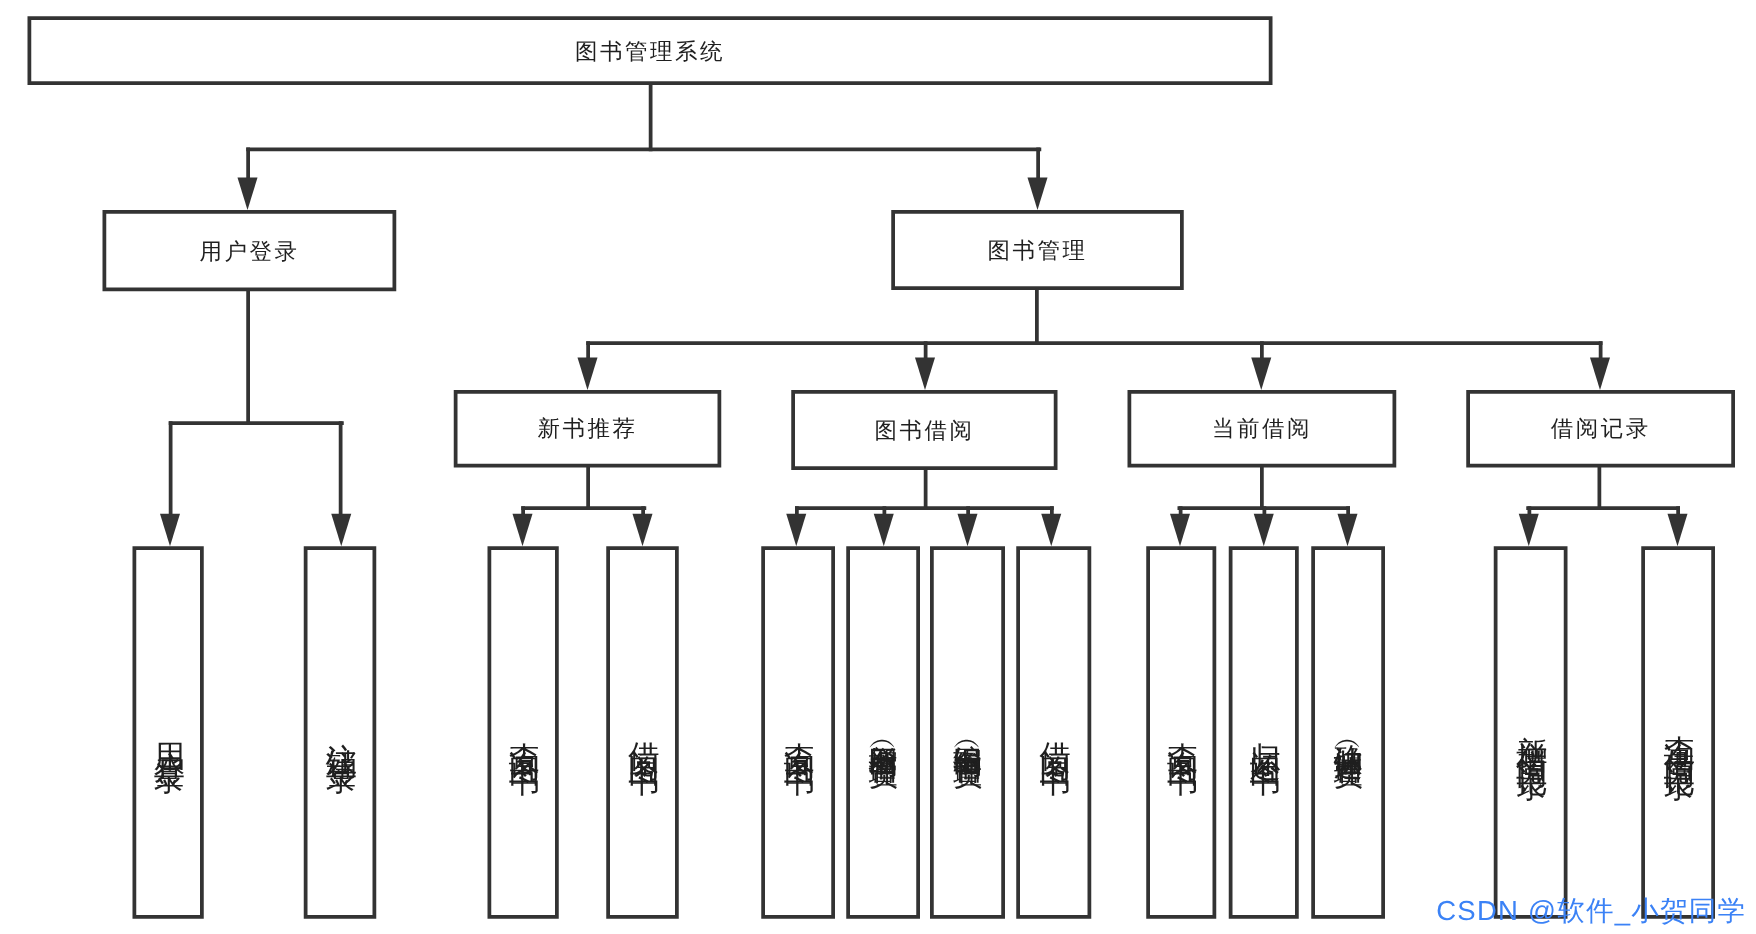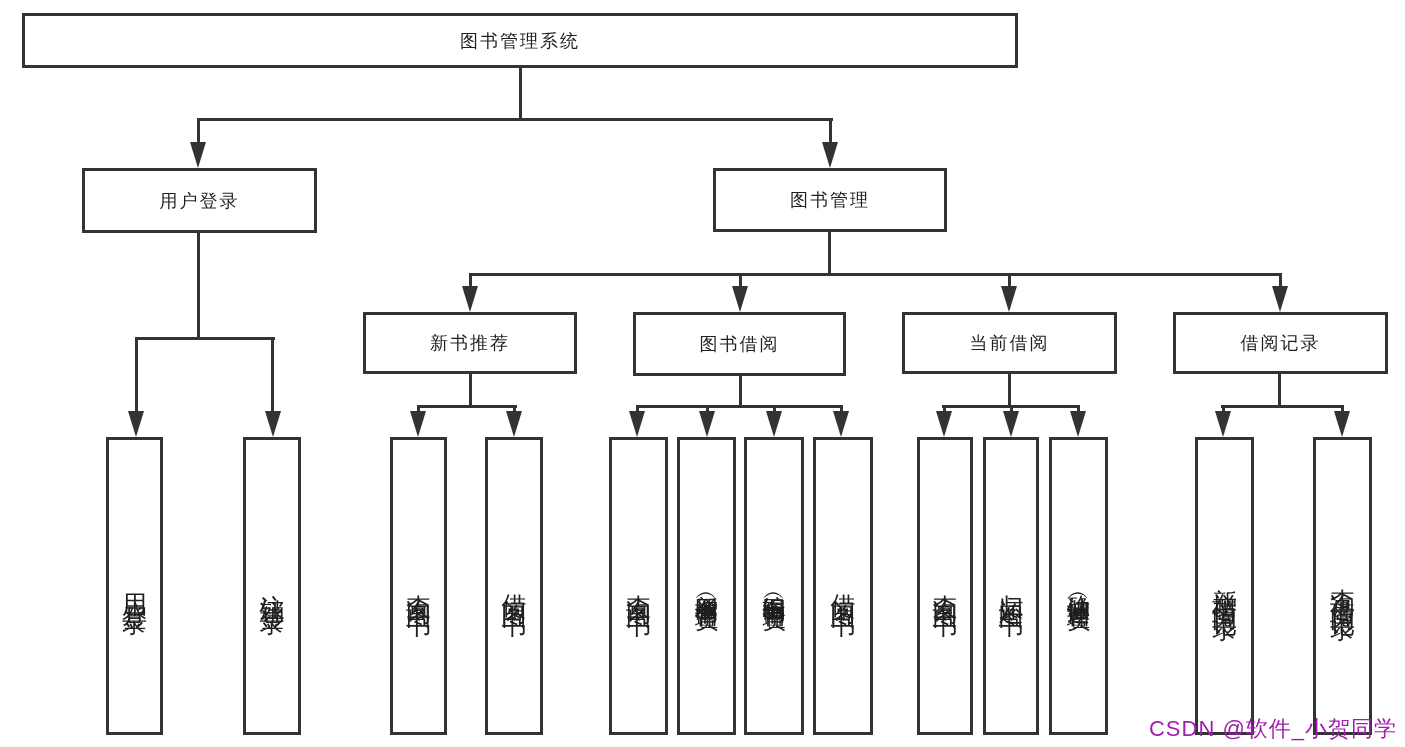--- a/index.html
+++ b/index.html
@@ -58,21 +58,21 @@
   #b-leaf-10{left:1049px;width:59px;}
   #b-leaf-11{left:1195px;width:59px;}
   #b-leaf-12{left:1313px;width:59px;}
 
   #watermark{
     position:absolute;
     right:8px;
     bottom:3px;
     font-size:22px;
     letter-spacing:1px;
-    color:#a21caf;
+    color:#3b82f6;
     margin-top:25px;
   }
 </style>
 </head>
 <body>
 
 <div id="stage">
 
   <div class="box hnode" id="b-root">
     <span>图书管理系统</span>

